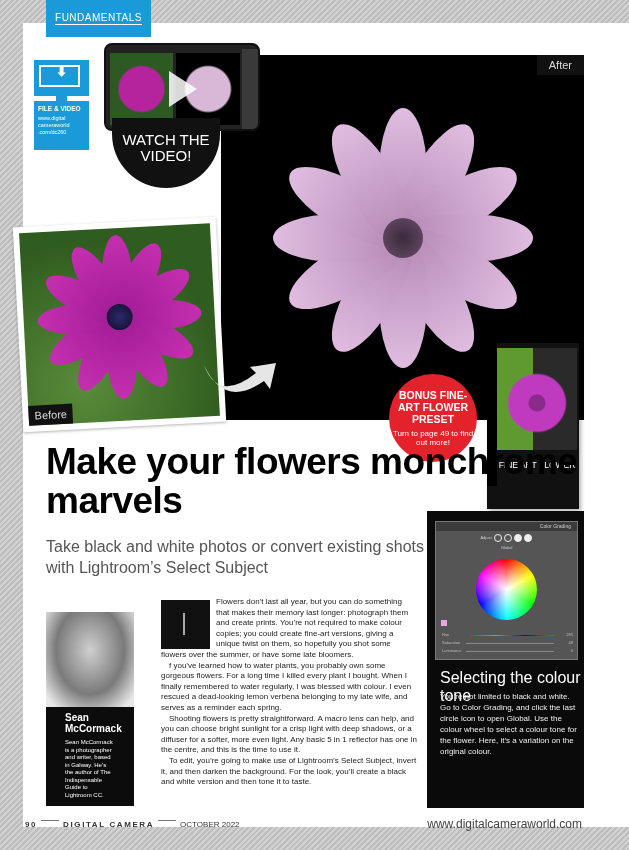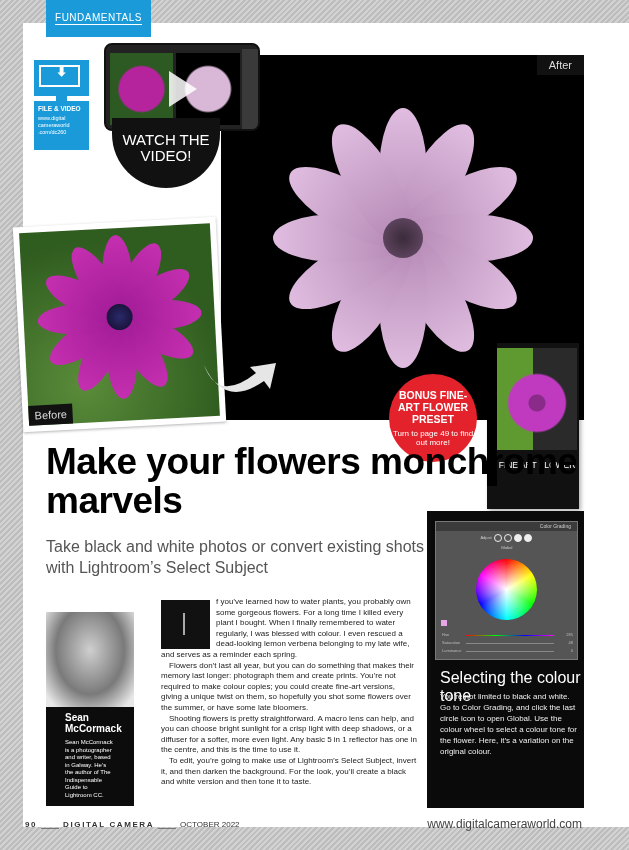--- a/index.html
+++ b/index.html
@@ -60,21 +60,21 @@
   .cg .tools{font-size:4px;color:#ccc;text-align:center;margin-top:3px;}
   .cg .dot{display:inline-block;width:6px;height:6px;border-radius:50%;border:1px solid #eee;margin:0 1px;vertical-align:middle;}
   .cg .wheel{position:absolute;left:40px;top:37px;width:61px;height:61px;border-radius:50%;
     background:radial-gradient(circle,#fff 0,rgba(255,255,255,0) 70%),conic-gradient(#f00,#ff0,#0f0,#0ff,#00f,#f0f,#f00);}
   .cg .sw{position:absolute;left:5px;top:98px;width:6px;height:6px;background:#e8a6e8;}
   .cg .sl{position:absolute;left:30px;width:88px;height:1px;background:#888;}
   .cg .lb{position:absolute;left:6px;font-size:4px;color:#bbb;}
   .cg .val{position:absolute;right:4px;font-size:4px;color:#bbb;}
   .panel h2{position:absolute;left:13px;top:158px;margin:0;font-size:16px;font-weight:normal;line-height:18px;}
   .panel .txt{position:absolute;left:13px;top:180px;width:140px;font-size:8px;line-height:11px;color:#eee;}
-  .foot{position:absolute;left:25px;top:820px;font-size:8px;color:#333;display:flex;align-items:flex-end;}
+  .foot{position:absolute;left:25px;top:820px;font-size:8px;color:#333;display:flex;align-items:flex-start;}
   .foot .rule{display:inline-block;width:18px;height:1px;background:#777;margin:0 4px;}
   .foot b{letter-spacing:1.6px;}
   .site{position:absolute;right:47px;top:817px;font-size:12px;color:#444;}
 </style>
 </head>
 <body>
 
 <div class="page"></div>
 
 <div class="tag">
@@ -162,22 +162,22 @@
   <div class="bx">
     <div class="n">Sean McCormack</div>
     <div class="d">Sean McCormack is a photographer and writer, based in Galway. He’s the author of The Indispensable Guide to Lightroom CC.</div>
   </div>
 </div>
 
 <div class="body">
   <div class="drop">
       <span></span>
     </div>
+  <p>Flowers don’t last all year, but you can do something that makes their memory last longer: photograph them and create prints. You’re not required to make colour copies; you could create fine-art versions, giving a unique twist on them, so hopefully you shot some flowers over the summer, or have some late bloomers.</p>
   <p>f you’ve learned how to water plants, you probably own some gorgeous flowers. For a long time I killed every plant I bought. When I finally remembered to water regularly, I was blessed with colour. I even rescued a dead-looking lemon verbena belonging to my late wife, and serves as a reminder each spring.</p>
-  <p>Flowers don’t last all year, but you can do something that makes their memory last longer: photograph them and create prints. You’re not required to make colour copies; you could create fine-art versions, giving a unique twist on them, so hopefully you shot some flowers over the summer, or have some late bloomers.</p>
   <p>Shooting flowers is pretty straightforward. A macro lens can help, and you can choose bright sunlight for a crisp light with deep shadows, or a diffuser for a softer, more even light. Any basic 5 in 1 reflector has one in the centre, and this is the time to use it.</p>
   <p>To edit, you’re going to make use of Lightroom’s Select Subject, invert it, and then darken the background. For the look, you’ll create a black and white version and then tone it to taste.</p>
 </div>
 
 <div class="panel">
   <div class="cg">
     <div class="hd">Color Grading</div>
     <div class="tools"><span>Adjust</span> <span class="dot"></span><span class="dot"></span><span class="dot" style="background:#eee"></span><span class="dot" style="background:#eee"></span></div>
     <div class="tools">Global</div>
     <div class="wheel"></div>

